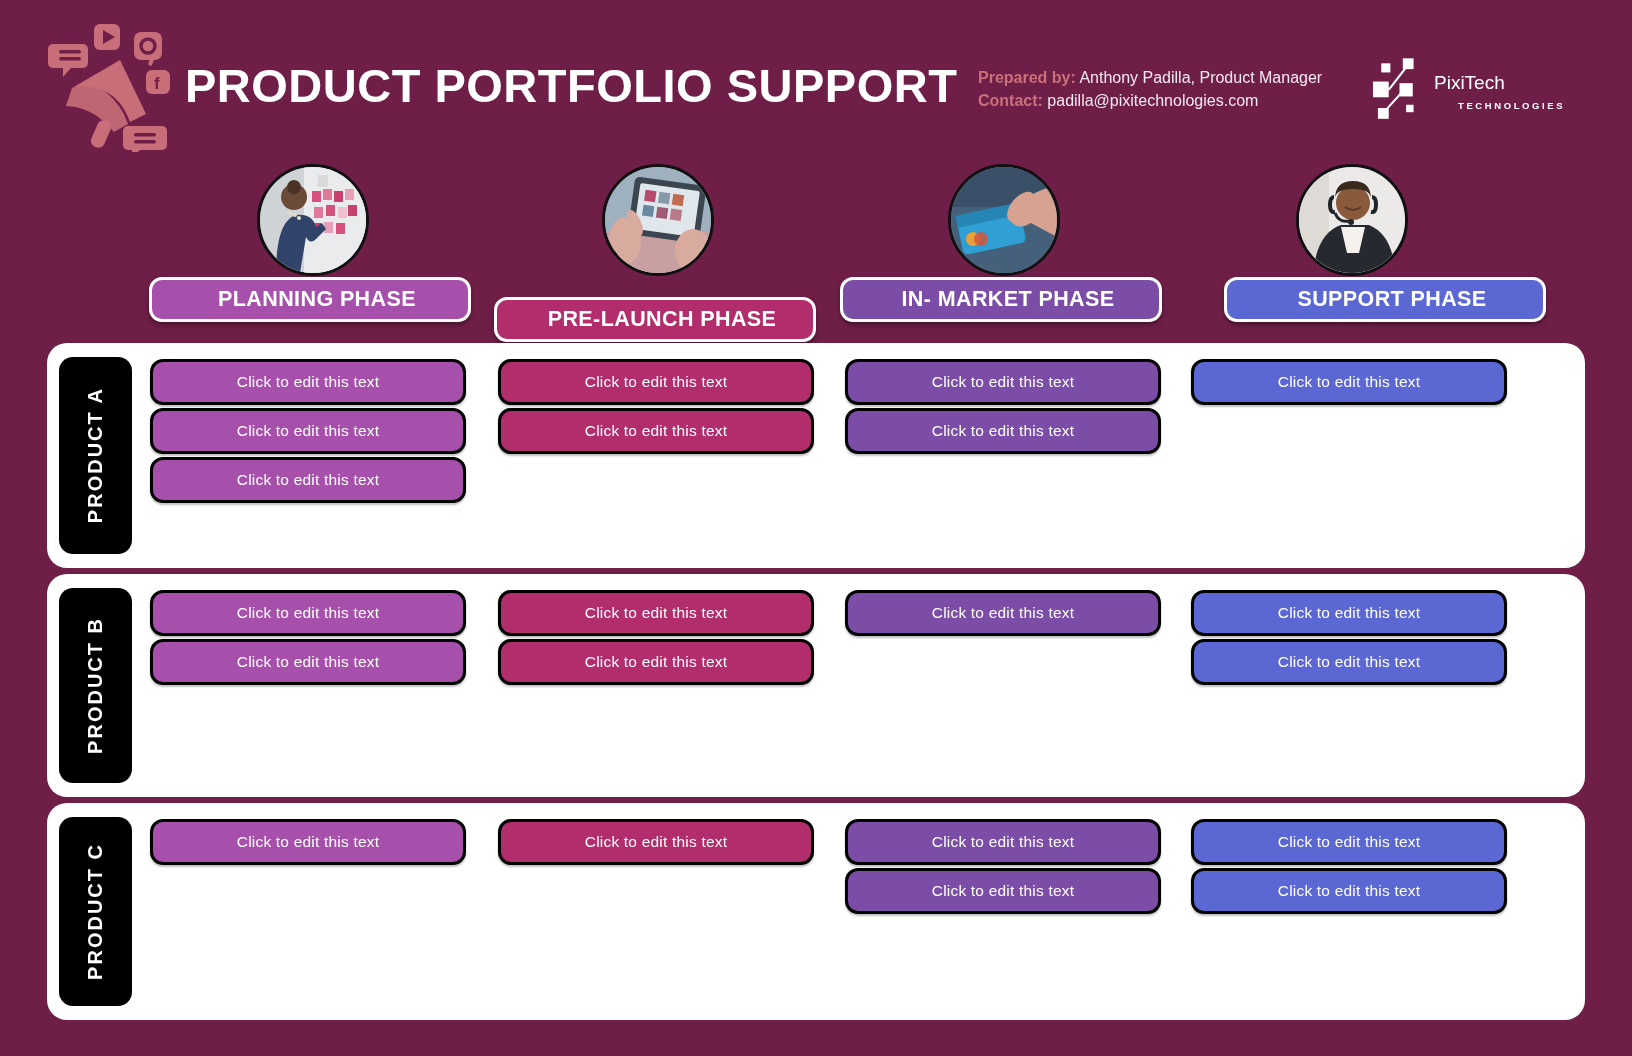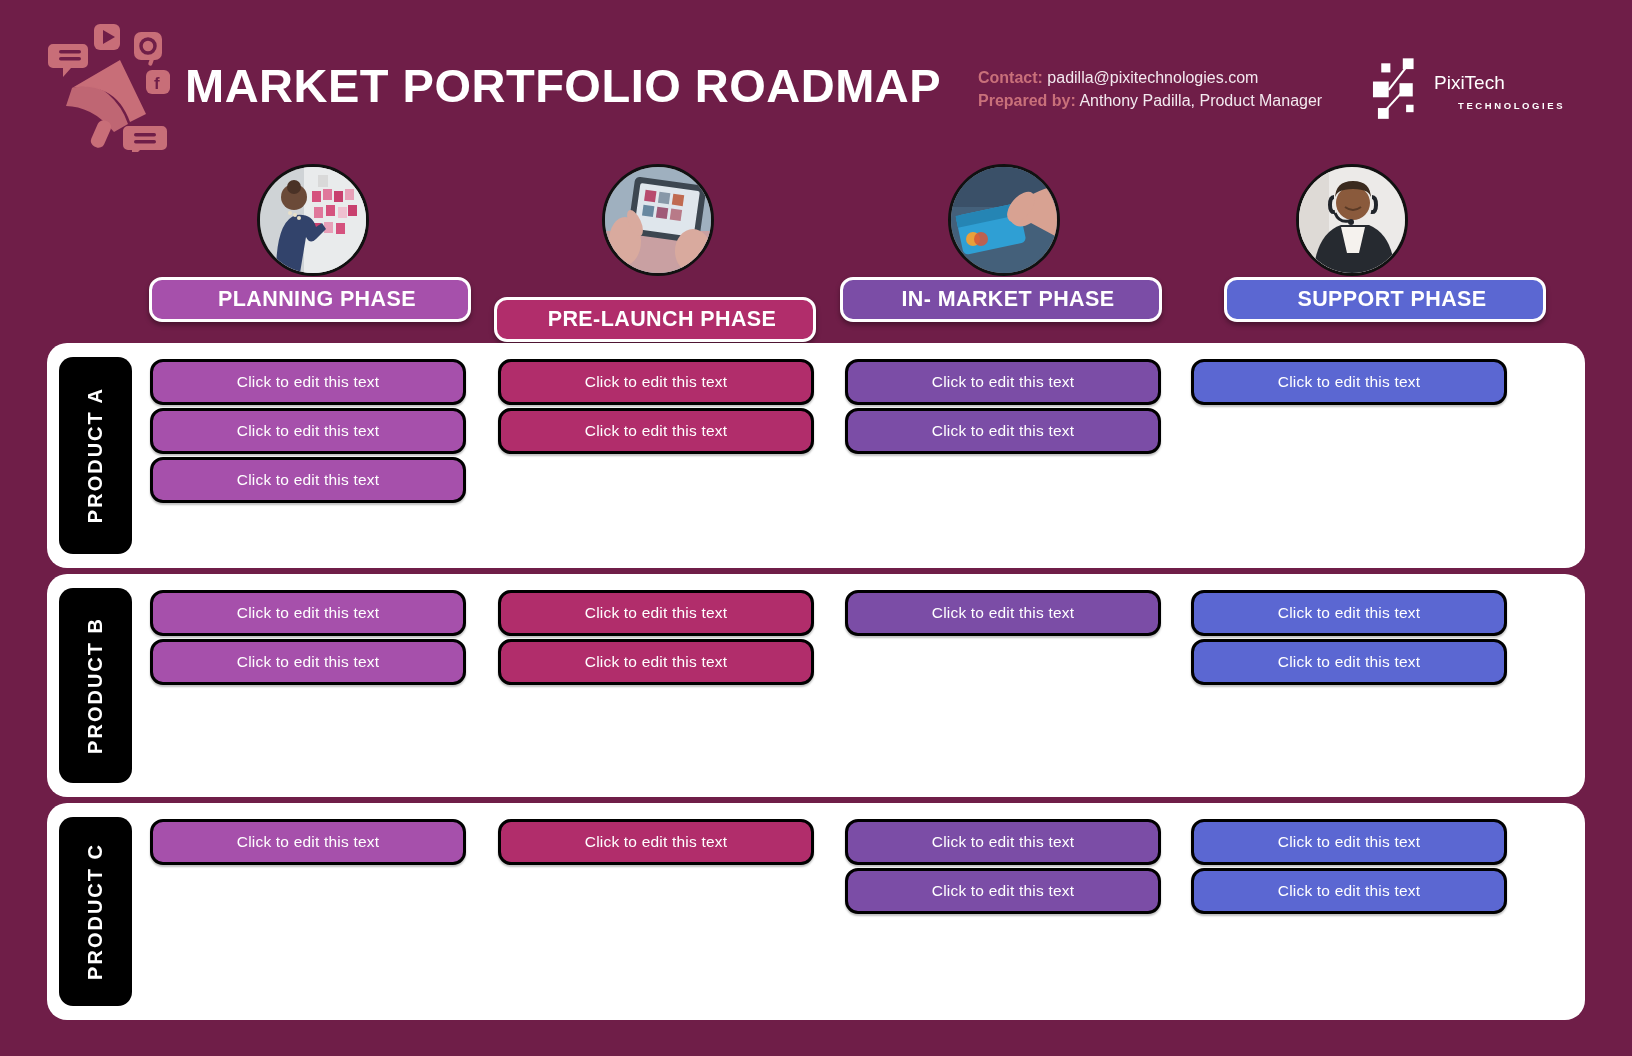--- a/index.html
+++ b/index.html
@@ -96,25 +96,25 @@
     <path d="M61 8 L73 15 L61 22 Z"></path>
     <circle cx="106" cy="24" r="7" fill="none" stroke="#6f1e48" stroke-width="3.5"></circle>
     <text x="112" y="67" font-size="17" font-weight="bold" font-family="Liberation Sans, sans-serif">f</text>
     <rect x="17" y="28" width="22" height="3.5" rx="1.75"></rect>
     <rect x="17" y="35" width="22" height="3.5" rx="1.75"></rect>
     <rect x="92" y="111" width="22" height="3.5" rx="1.75"></rect>
     <rect x="92" y="118" width="22" height="3.5" rx="1.75"></rect>
   </g>
 </svg>
 
-<div class="abs page-title">MARKET PORTFOLIO ROADMAP</div>
+<div class="abs page-title">PRODUCT PORTFOLIO SUPPORT</div>
 
 <div class="abs prepared-block">
+  <div><span class="lbl">Prepared by:</span> <span>Anthony Padilla, Product Manager</span></div>
   <div><span class="lbl">Contact:</span> <span>padilla@pixitechnologies.com</span></div>
-  <div><span class="lbl">Prepared by:</span> <span>Anthony Padilla, Product Manager</span></div>
 </div>
 
 <div class="abs logo-block">
   <svg class="logo-mark" viewBox="0 0 70 74">
     <g fill="#fff">
       <rect x="16" y="6" width="11" height="11"></rect>
       <rect x="42" y="0" width="13" height="13"></rect>
       <rect x="6" y="28" width="19" height="19"></rect>
       <rect x="38" y="30" width="16" height="16"></rect>
       <rect x="12" y="60" width="13" height="13"></rect>

